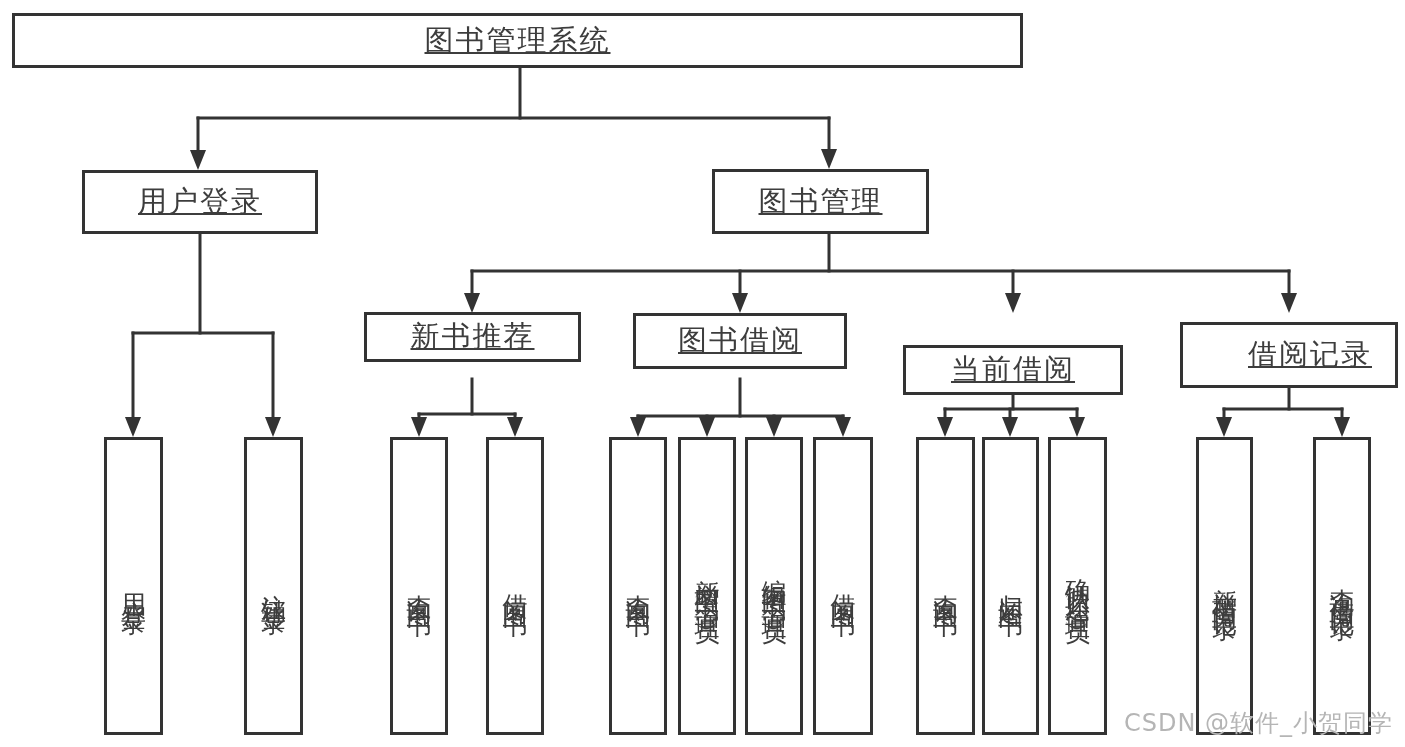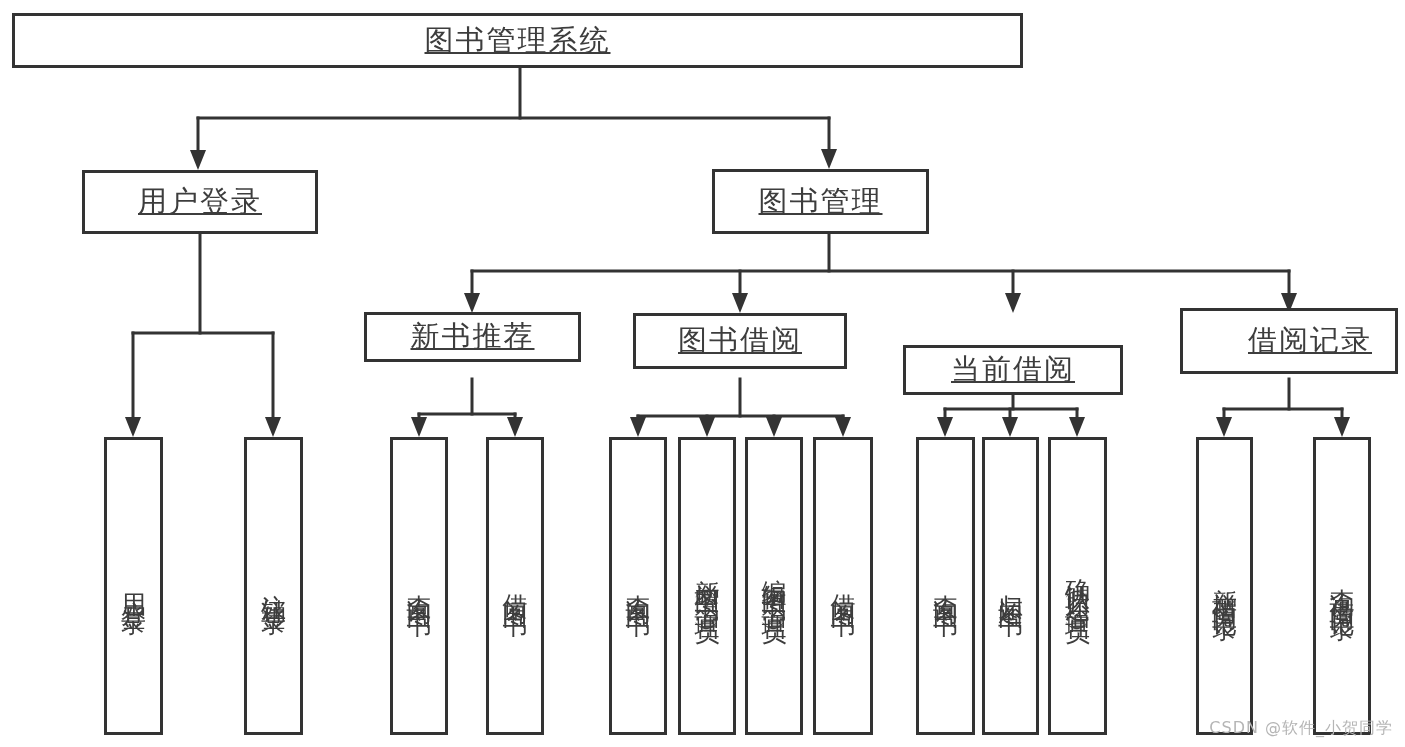--- a/index.html
+++ b/index.html
@@ -38,21 +38,21 @@
   svg.wires {
     position: absolute;
     left: 0; top: 0;
     width: 1405px; height: 747px;
     pointer-events: none;
   }
   .watermark {
     position: absolute;
     right: 12px;
     bottom: 8px;
-    font-size: 16px;
+    font-size: 24px;
     color: #b5b5b5;
     letter-spacing: 1px;
     white-space: nowrap;
   }
 </style>
 </head>
 <body>
 
 <div class="stage">
 
@@ -112,21 +112,21 @@
     </svg>
 
   <div class="node h" style="left:12px; top:13px; width:1011px; height:55px;">图书管理系统</div>
 
   <div class="node h" style="left:82px; top:170px; width:236px; height:64px;">用户登录</div>
   <div class="node h" style="left:712px; top:169px; width:217px; height:65px;">图书管理</div>
 
   <div class="node h" style="left:364px; top:312px; width:217px; height:50px;">新书推荐</div>
   <div class="node h" style="left:633px; top:313px; width:214px; height:56px;">图书借阅</div>
   <div class="node h" style="left:903px; top:313px; width:220px; height:50px;margin-top:32px;">当前借阅</div>
-  <div class="node h" style="left:1180px; top:308px; width:218px; height:66px;padding-left:42px;">借阅记录</div>
+  <div class="node h" style="left:1180px; top:322px; width:218px; height:66px;padding-left:42px;">借阅记录</div>
 
   <div class="node v" style="left:104px; top:437px; width:59px; height:298px;">用户登录</div>
   <div class="node v" style="left:244px; top:437px; width:59px; height:298px;">注销登录</div>
 
   <div class="node v" style="left:390px; top:437px; width:58px; height:298px;">查询图书</div>
   <div class="node v" style="left:486px; top:437px; width:58px; height:298px;">借阅图书</div>
 
   <div class="node v" style="left:609px; top:437px; width:58px; height:298px;">查询图书</div>
   <div class="node v" style="left:678px; top:437px; width:58px; height:298px;">新增图书（管理员）</div>
   <div class="node v" style="left:745px; top:437px; width:58px; height:298px;">编辑图书（管理员）</div>

